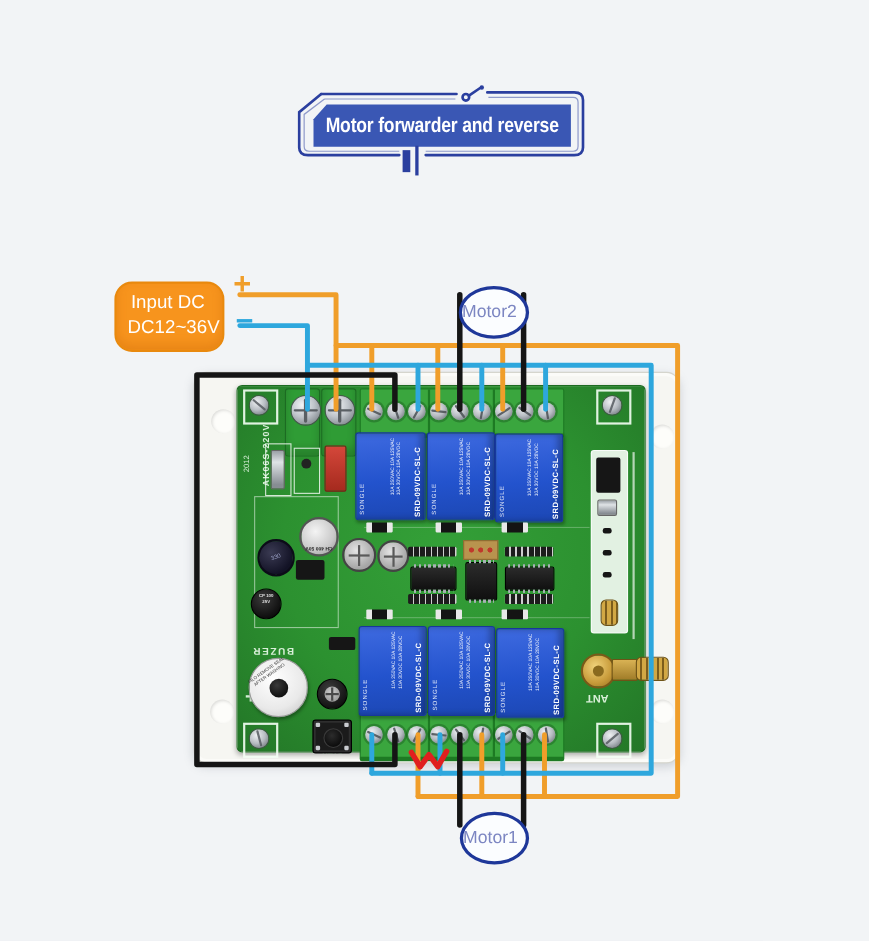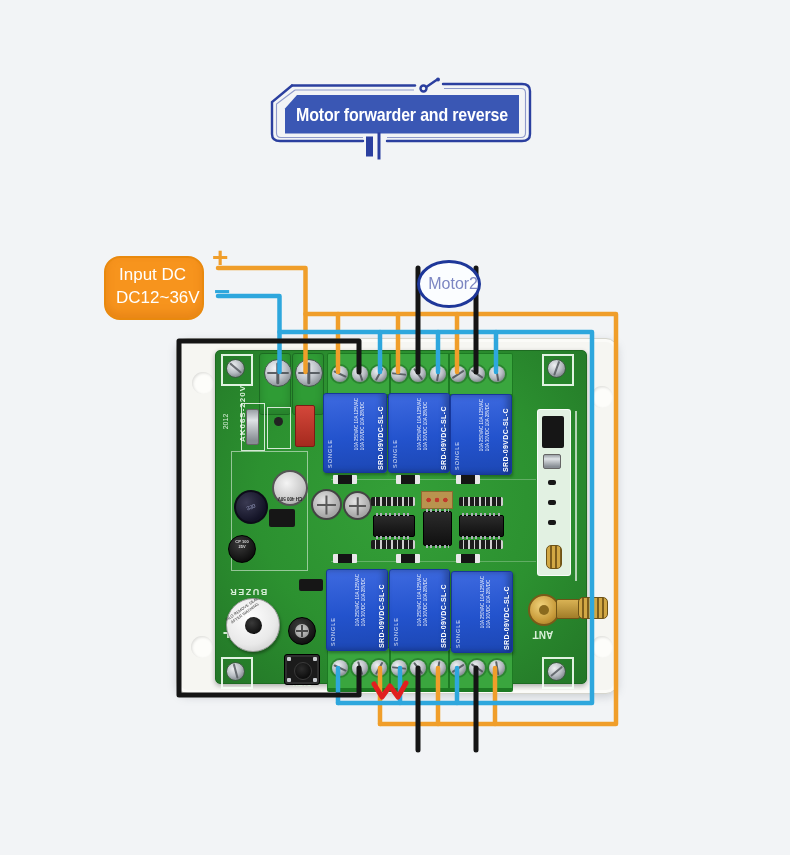--- a/index.html
+++ b/index.html
@@ -142,21 +142,21 @@
     background:repeating-linear-gradient(90deg,#d2a844 0 3px,#7c5d1c 3px 5px);}
   
   .wires{position:absolute;left:0;top:0;width:790px;height:855px;z-index:5;pointer-events:none;}
   .wires path{fill:none;stroke-linejoin:round;stroke-linecap:round;}
   .wp path{stroke:var(--wire-pos);stroke-width:4.5;}
   .wn path{stroke:var(--wire-neg);stroke-width:4.5;}
   .wm path{stroke:var(--wire-motor);stroke-width:5;}
   .redmark{stroke:var(--red-mark);stroke-width:5;}
   
   .motor{position:absolute;border:3px solid var(--ellipse-stroke);border-radius:50%;
-    background:#fbfdff;display:flex;align-items:center;justify-content:flex-end;
+    background:#fbfdff;display:flex;align-items:center;justify-content:flex-start;
     color:var(--motor-text);font-size:16px;z-index:6;white-space:nowrap;}
 </style>
 </head>
 <body>
 
 <div class="stage">
 
   <svg class="banner-svg" viewBox="255 64 300 100">
     <polygon class="banner-fillpoly" points="297,95 519,95 519,133.5 285,133.5 285,108.5"></polygon>
     <path class="banner-frame" d="M292,85.5 L415,85.5"></path>
@@ -433,14 +433,17 @@
       <path d="M476,372 V268"></path>
       <path d="M418,668 V750"></path>
       <path d="M476,668 V750"></path>
     </g>
     <path class="redmark" d="M374,684 L382,697 L390,686 L398,697 L406,683"></path>
   </svg>
 
   <div class="motor" style="left:417px;top:260px;width:58px;height:42px">
     <span>Motor2</span>
   </div>
+  <div class="motor" style="left:418px;top:738px;width:57px;height:42px">
+    <span>Motor1</span>
+  </div>
 
 </div>
 
 </body></html>

